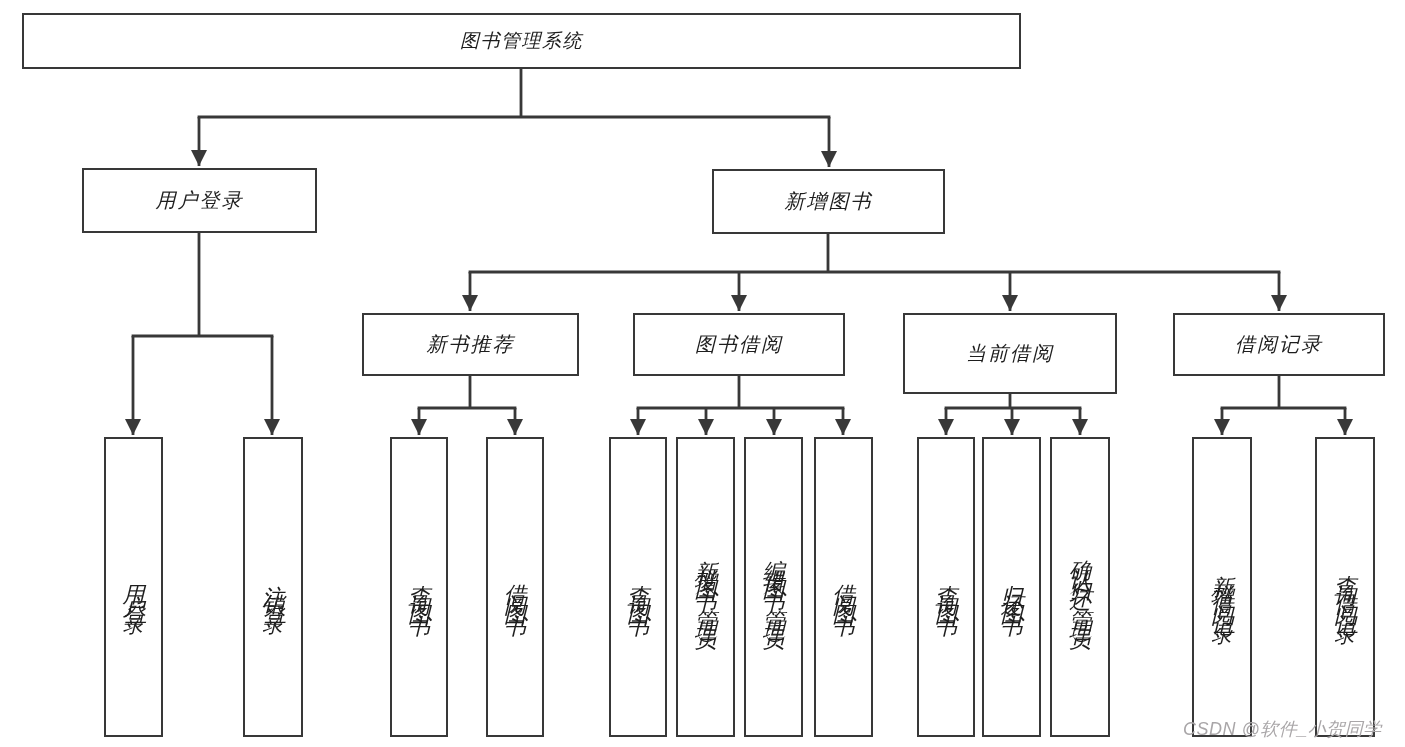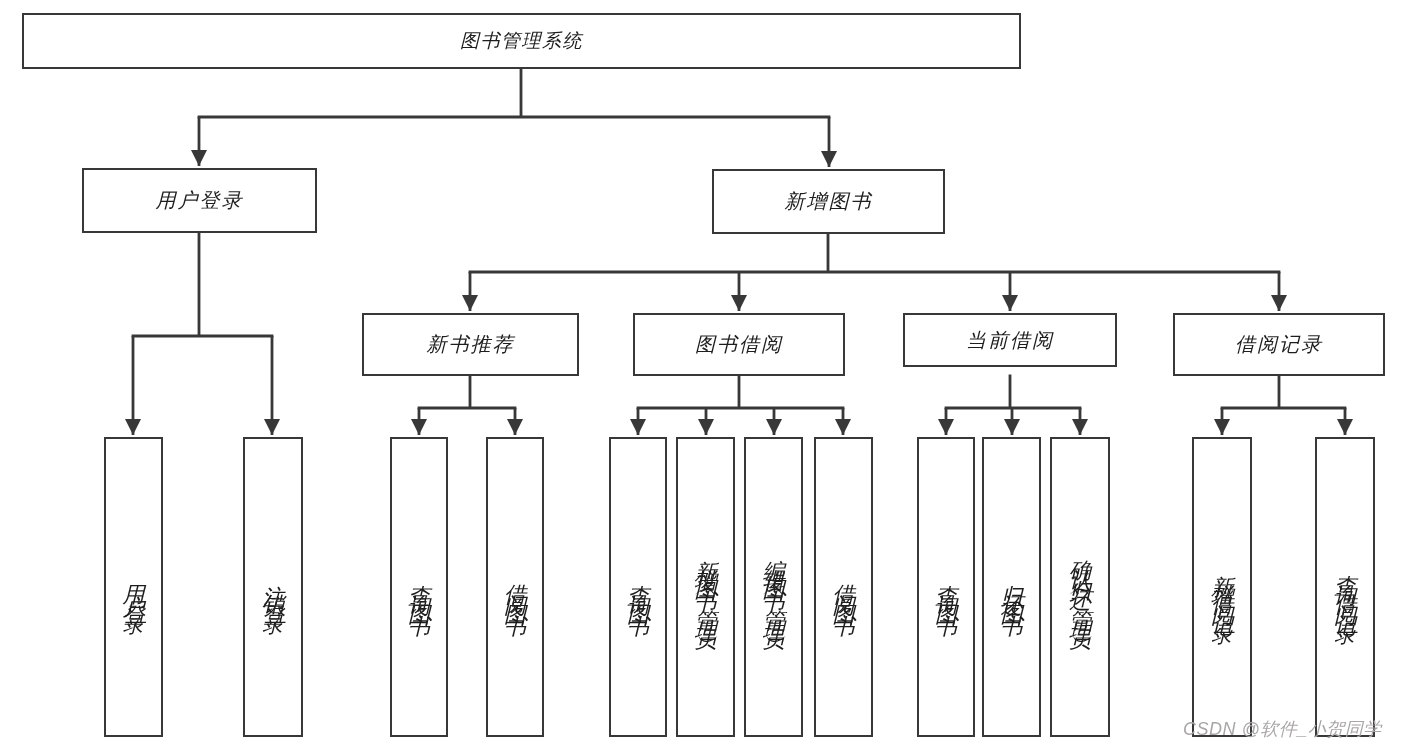--- a/index.html
+++ b/index.html
@@ -83,21 +83,21 @@
     <path d="M1345 408 V435" fill="none" stroke="#383838" stroke-width="2.8" marker-end="url(#arw)"></path>
   </svg>
 
   <div class="node root-box" style="left:22px; top:13px; width:999px; height:56px;">图书管理系统</div>
 
   <div class="node box-h" style="left:82px; top:168px; width:235px; height:65px;">用户登录</div>
   <div class="node box-h" style="left:712px; top:169px; width:233px; height:65px;">新增图书</div>
 
   <div class="node box-h" style="left:633px; top:313px; width:212px; height:63px;">图书借阅</div>
   <div class="node box-h" style="left:362px; top:313px; width:217px; height:63px;">新书推荐</div>
-  <div class="node box-h" style="left:903px; top:313px; width:214px; height:54px;text-align:right;">当前借阅</div>
+  <div class="node box-h" style="left:903px; top:313px; width:214px; height:81px;text-align:right;">当前借阅</div>
   <div class="node box-h" style="left:1173px; top:313px; width:212px; height:63px;">借阅记录</div>
 
   <div class="node box-v" style="left:104px; top:437px; width:59px; height:300px;">
     <span>用户登录</span>
   </div>
   <div class="node box-v" style="left:243px; top:437px; width:60px; height:300px;">
     <span>注销登录</span>
   </div>
 
   <div class="node box-v" style="left:390px; top:437px; width:58px; height:300px;">

